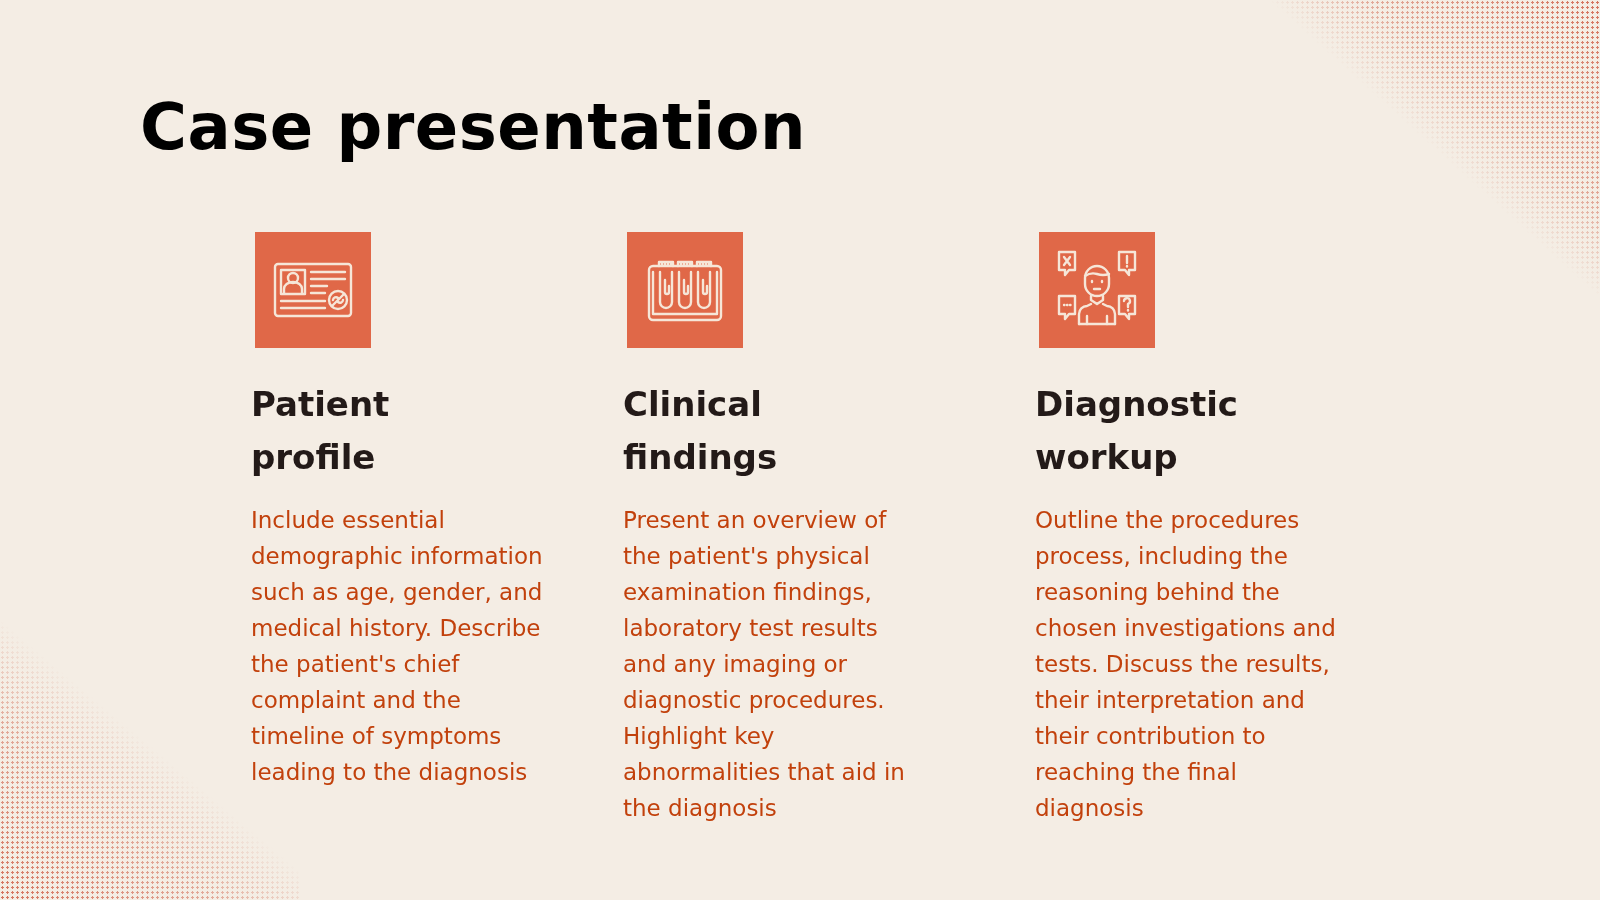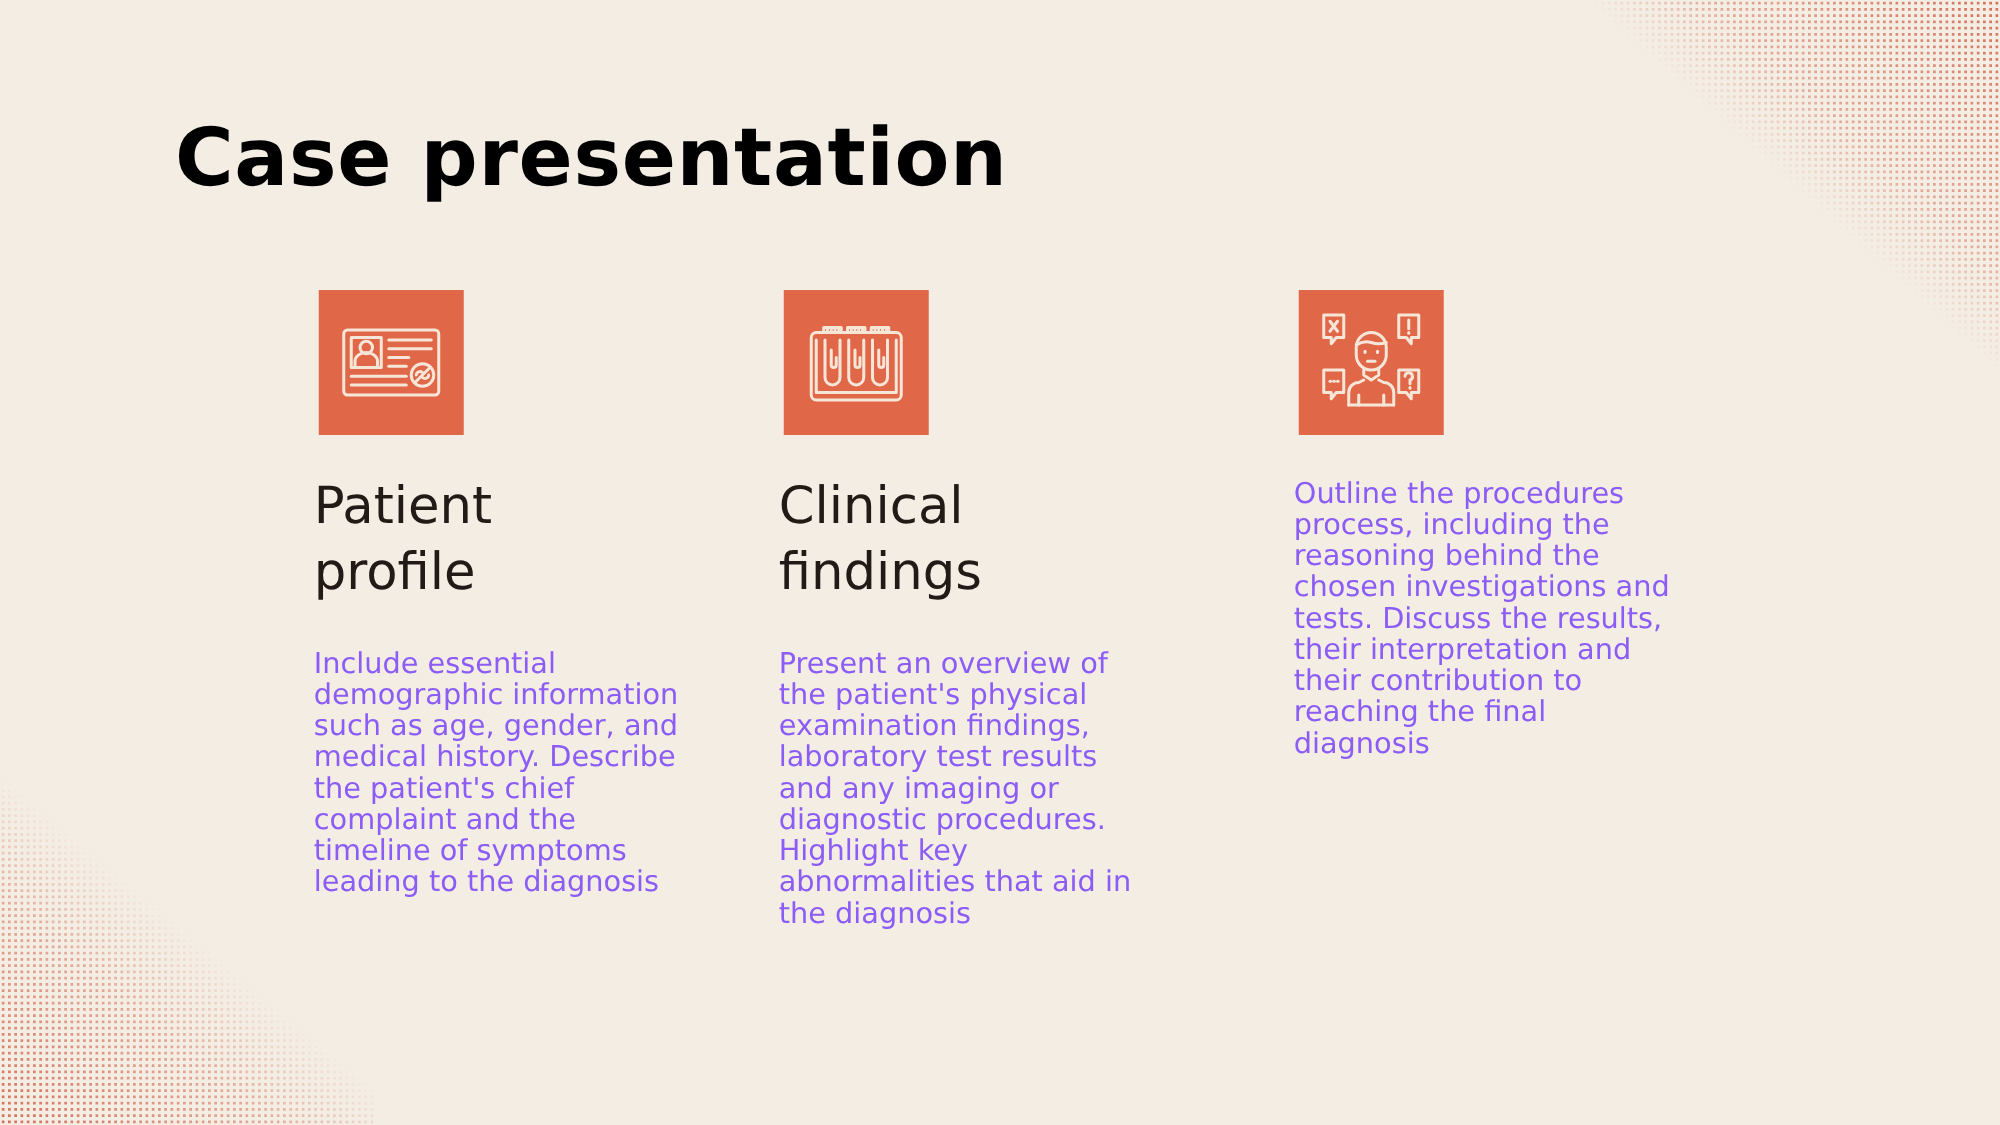--- a/index.html
+++ b/index.html
@@ -67,32 +67,32 @@
       align-items: center;
       justify-content: center;
     }
     .icon-box svg {
       width: 84px;
       height: 84px;
     }
     .heading {
       margin: 30px 0 0 -4px;
       font-family: "DejaVu Sans", sans-serif;
-      font-weight: 400;
-      font-size: 41px;
+      font-weight: 700;
+      font-size: 34px;
       line-height: 53px;
       color: #231a18;
       white-space: pre-line;
     }
     .body-text {
-      margin: 35px 0 0 -4px;
+      margin: 18px 0 0 -4px;
       font-family: "DejaVu Sans", sans-serif;
       font-size: 23px;
-      line-height: 25px;
-      color: #8b5cf6;
+      line-height: 36px;
+      color: #c2410c;
       width: 310px;
       white-space: pre-line;
     }
   </style>
 </head>
 <body>
 
 <div class="halftone halftone-tr"></div>
 <div class="halftone halftone-bl"></div>
 
@@ -177,20 +177,22 @@
       <line x1="37" y1="33" x2="37" y2="34"></line>
       <line x1="47" y1="33" x2="47" y2="34"></line>
       <path d="M39 41 h6"></path>
       <path d="M36 48 v4 l6 4 l6 -4 v-4"></path>
       <path d="M24 76 v-10 a8 8 0 0 1 8 -8 l4 -2 M60 76 v-10 a8 8 0 0 0 -8 -8 l-4 -2"></path>
       <line x1="32" y1="68" x2="32" y2="76"></line>
       <line x1="52" y1="68" x2="52" y2="76"></line>
       <line x1="24" y1="76" x2="60" y2="76"></line>
     </svg>
   </div>
+  <div class="heading">Diagnostic
+workup</div>
   <div class="body-text">Outline the procedures
 process, including the
 reasoning behind the
 chosen investigations and
 tests. Discuss the results,
 their interpretation and
 their contribution to
 reaching the final
 diagnosis</div>
 </div>

